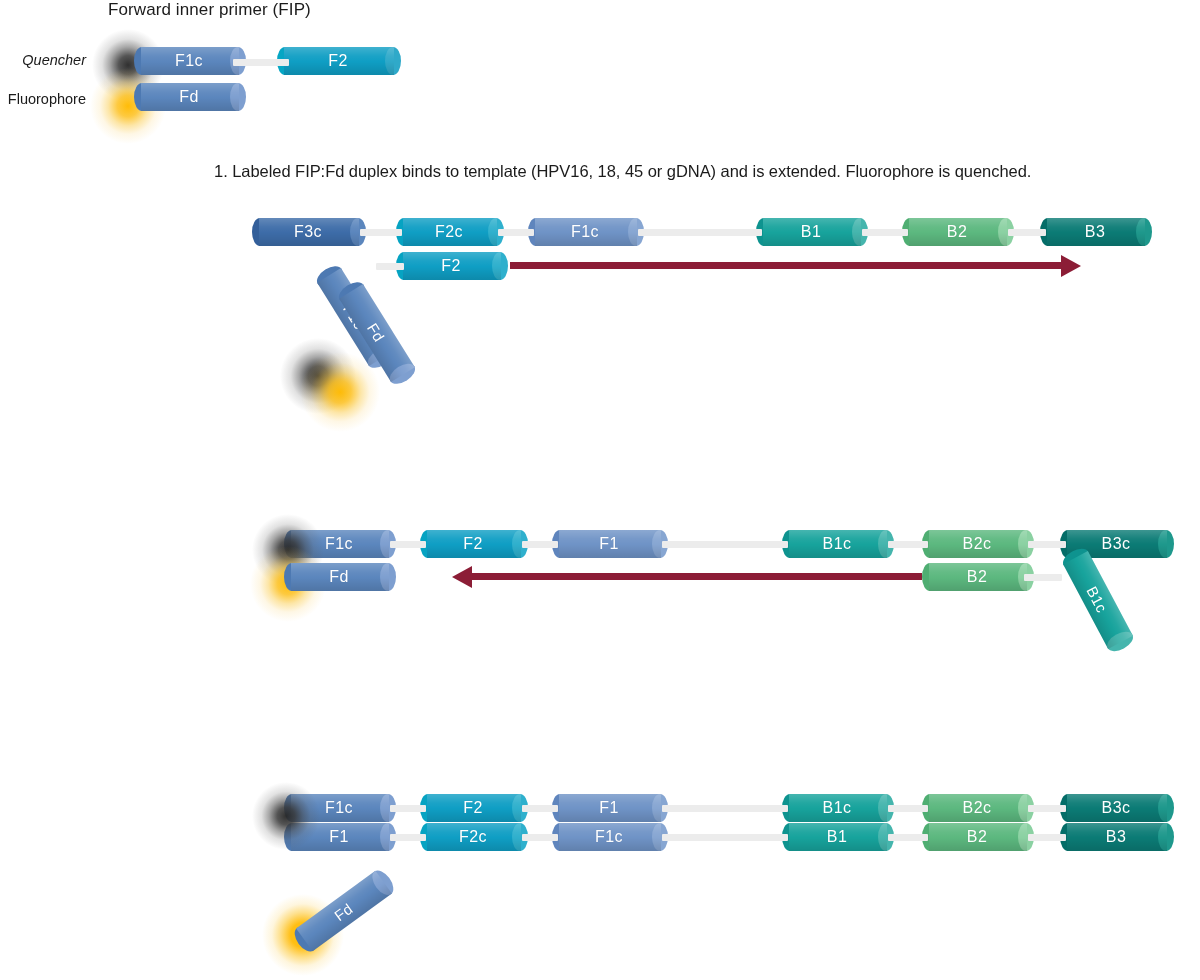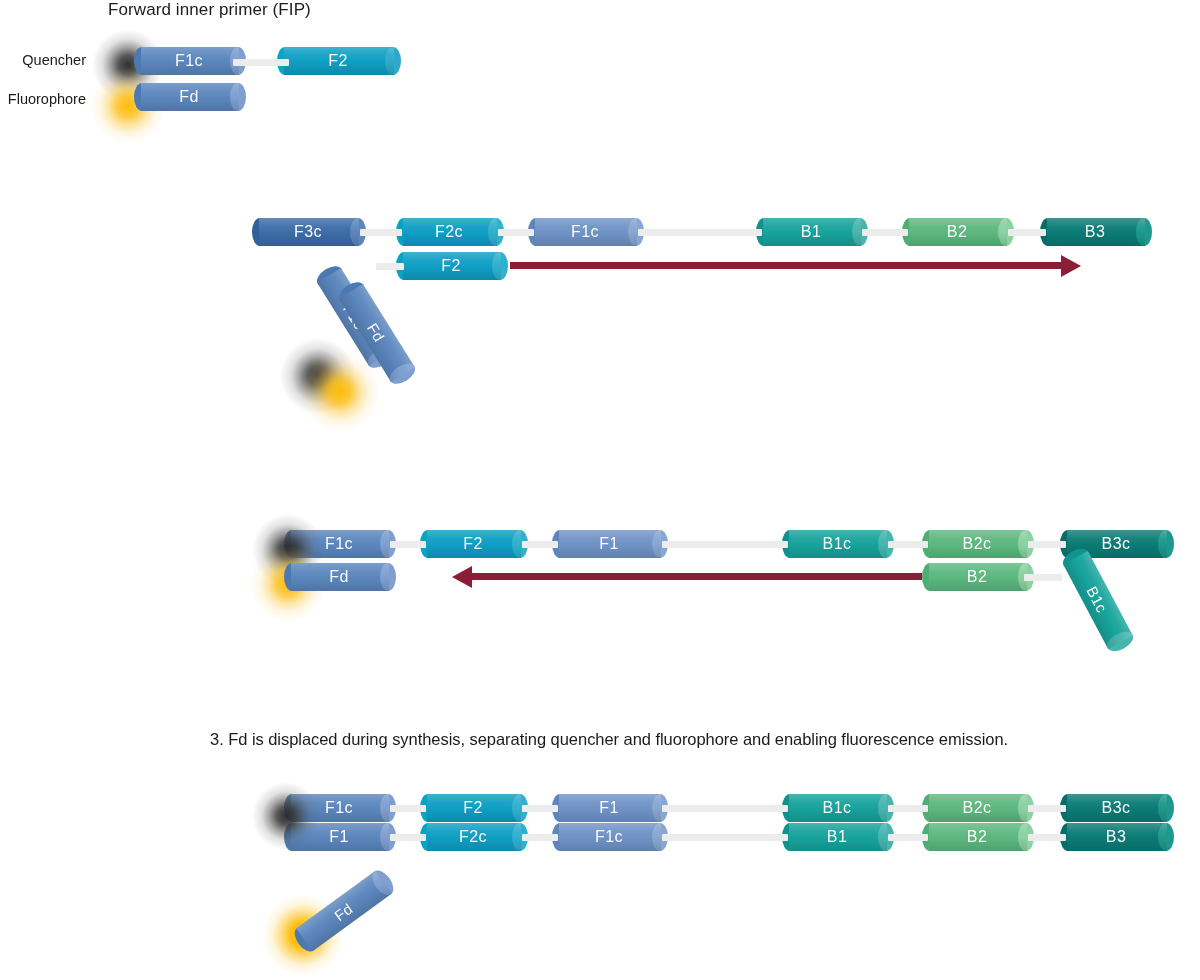--- a/index.html
+++ b/index.html
@@ -163,21 +163,21 @@
        rgba(255,228,160,0.0) 100%);
   }
 </style>
 </head>
 <body>
 
 <div class="canvas">
 
   <div class="title-text" style="left:108px; top:0px;">Forward inner primer (FIP)</div>
 
-  <div class="side-label" style="left:0px; top:52px; width:86px;">Quencher</div>
+  <div class="side-label" style="left:0px; top:52px; width:86px;font-style:italic;">Quencher</div>
   <div class="side-label" style="left:0px; top:91px; width:86px;">Fluorophore</div>
 
   <div class="blob quencher" style="left:92px; top:29px; width:72px; height:72px;"></div>
   <div class="blob fluorophore" style="left:90px; top:68px; width:76px; height:76px;"></div>
 
   <div class="link" style="left:233px; top:59px; width:56px;"></div>
 
   <div class="cyl" style="left:134px; top:47px; width:112px; --c-main:#5b86bd; --c-dark:#4d79b2; --c-light:#7e9fd0;">
     <div class="cap-l"></div>
     <div class="body"></div>
@@ -195,23 +195,23 @@
   </div>
 
   <div class="cyl" style="left:134px; top:83px; width:112px; --c-main:#5b86bd; --c-dark:#4d79b2; --c-light:#7e9fd0;">
     <div class="cap-l"></div>
     <div class="body"></div>
     <div class="cap-r"></div>
     <div class="shade"></div>
     <div class="lbl">Fd</div>
   </div>
 
-
-
-  <div class="step-text" style="left:210px; top:730px;">3. Fd is displaced during synthesis, separating quencher and fluorophore and enabling fluorescence emission.</div>
+  <div class="step-text" style="left:214px; top:162px;">1.  Labeled FIP:Fd duplex binds to template (HPV16, 18, 45 or gDNA) and is extended. Fluorophore is quenched.</div>
+
+
 
   <div id="dyn-layer">
       <div class="link" style="left: 360px; top: 229px; width: 42px;"></div>
       <div class="link" style="left: 498px; top: 229px; width: 36px;"></div>
       <div class="link" style="left: 638px; top: 229px; width: 124px;"></div>
       <div class="link" style="left: 862px; top: 229px; width: 46px;"></div>
       <div class="link" style="left: 1008px; top: 229px; width: 38px;"></div>
       <div class="cyl" style="left: 252px; top: 218px; width: 114px; --c-main: #3d6ca8; --c-dark: #335f9a; --c-light: #5b86bd;">
         <div class="cap-l"></div>
         <div class="body"></div>

